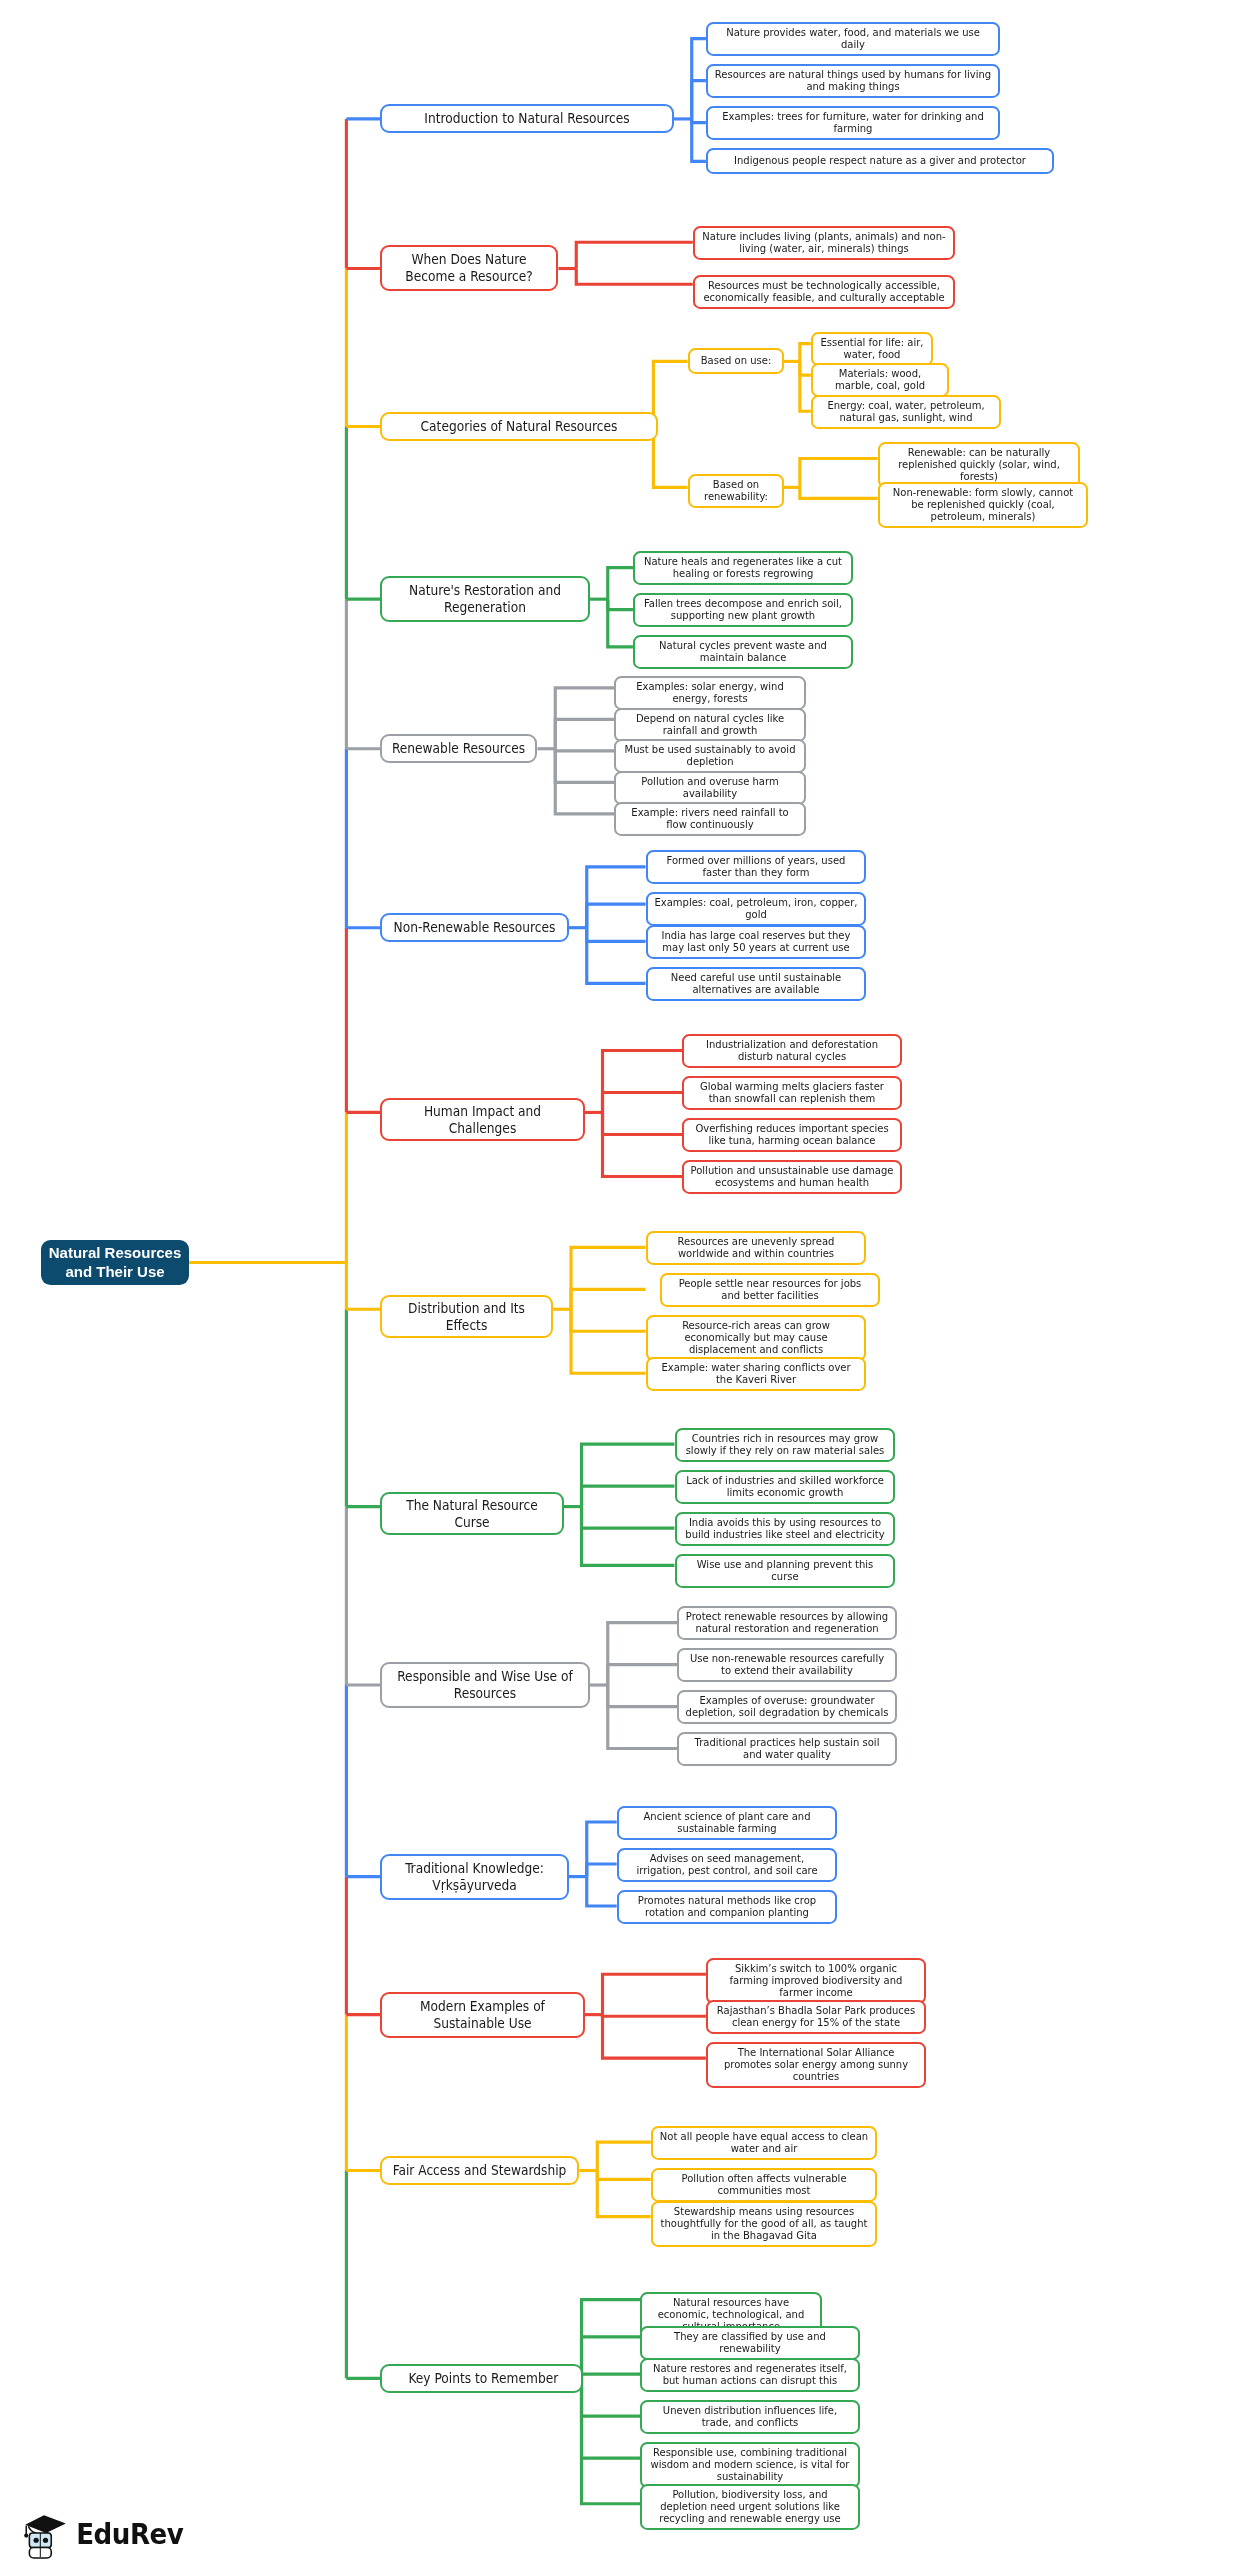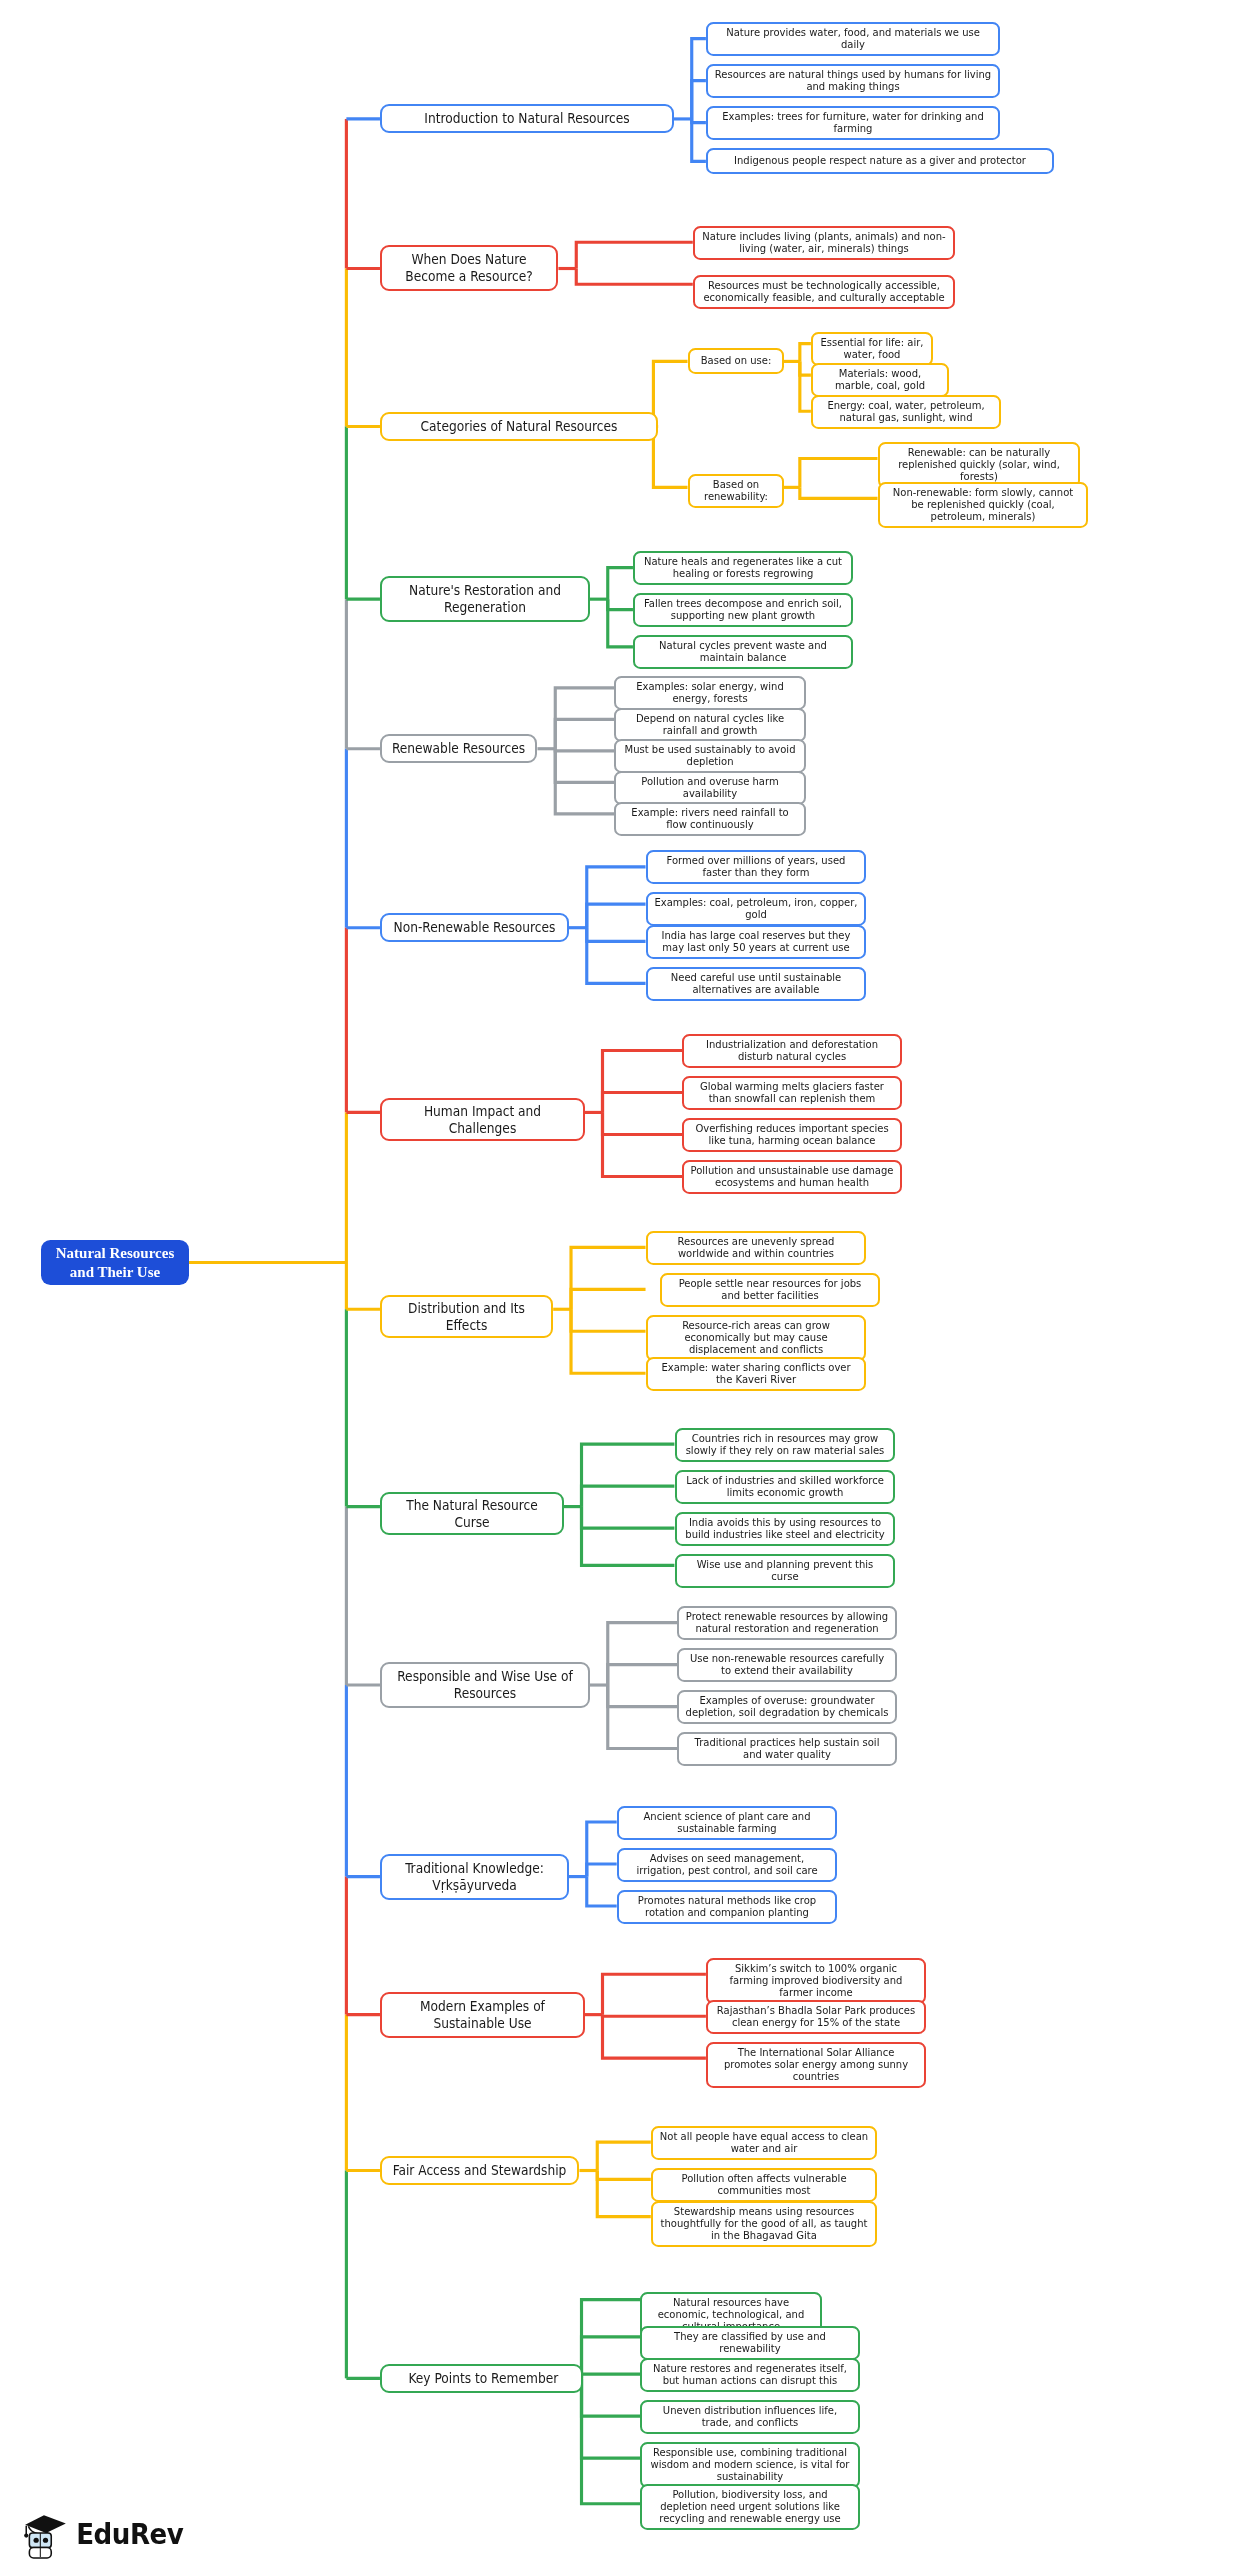--- a/index.html
+++ b/index.html
@@ -35,28 +35,28 @@
     justify-content: center;
     text-align: center;
     background: #ffffff;
     border-style: solid;
     color: #1a1a1a;
     line-height: 1.22;
   }
 
   
   .root {
-    background: #1d4ed8;
+    background: #0c4a6e;
     color: #ffffff;
     border: 0;
     border-radius: 9.4px;
     font-size: 15px;
     font-weight: bold;
     padding: 4.2px 7.3px;
-    font-family: Liberation Serif, serif;
+    font-family: Liberation Sans, sans-serif;
   }
 
   
   .topic {
     border-width: 2.6px;
     border-radius: 9px;
     font-size: 13.6px;
     padding: 3.1px 8.4px;
     font-family: "DejaVu Sans Condensed", "DejaVu Sans", sans-serif;
   }

